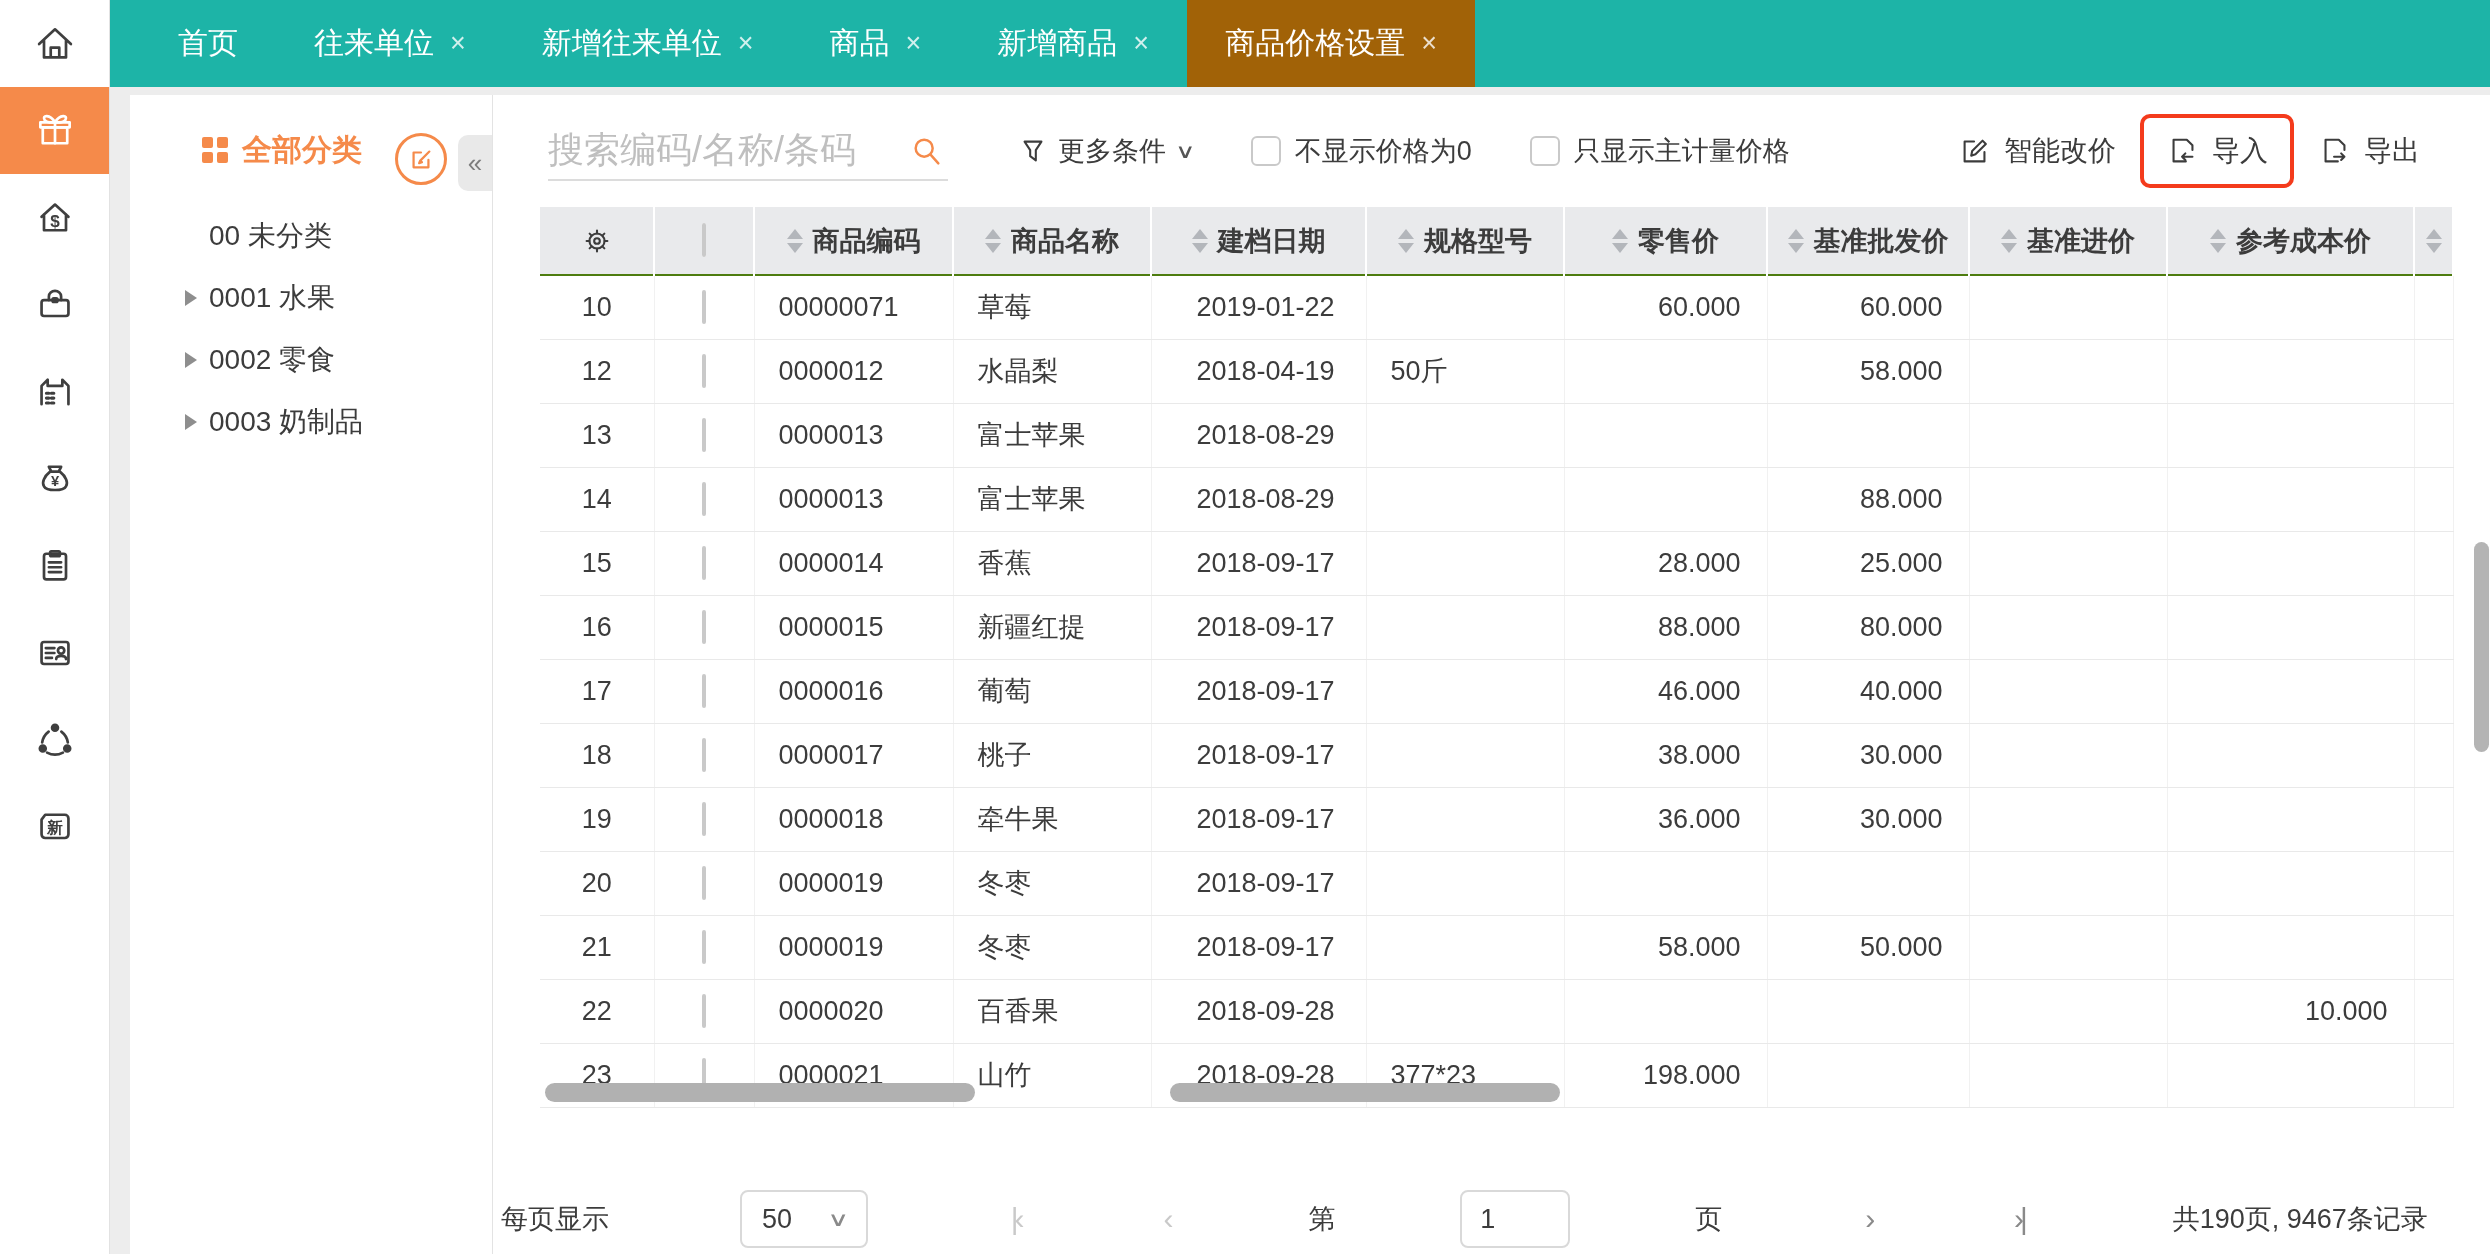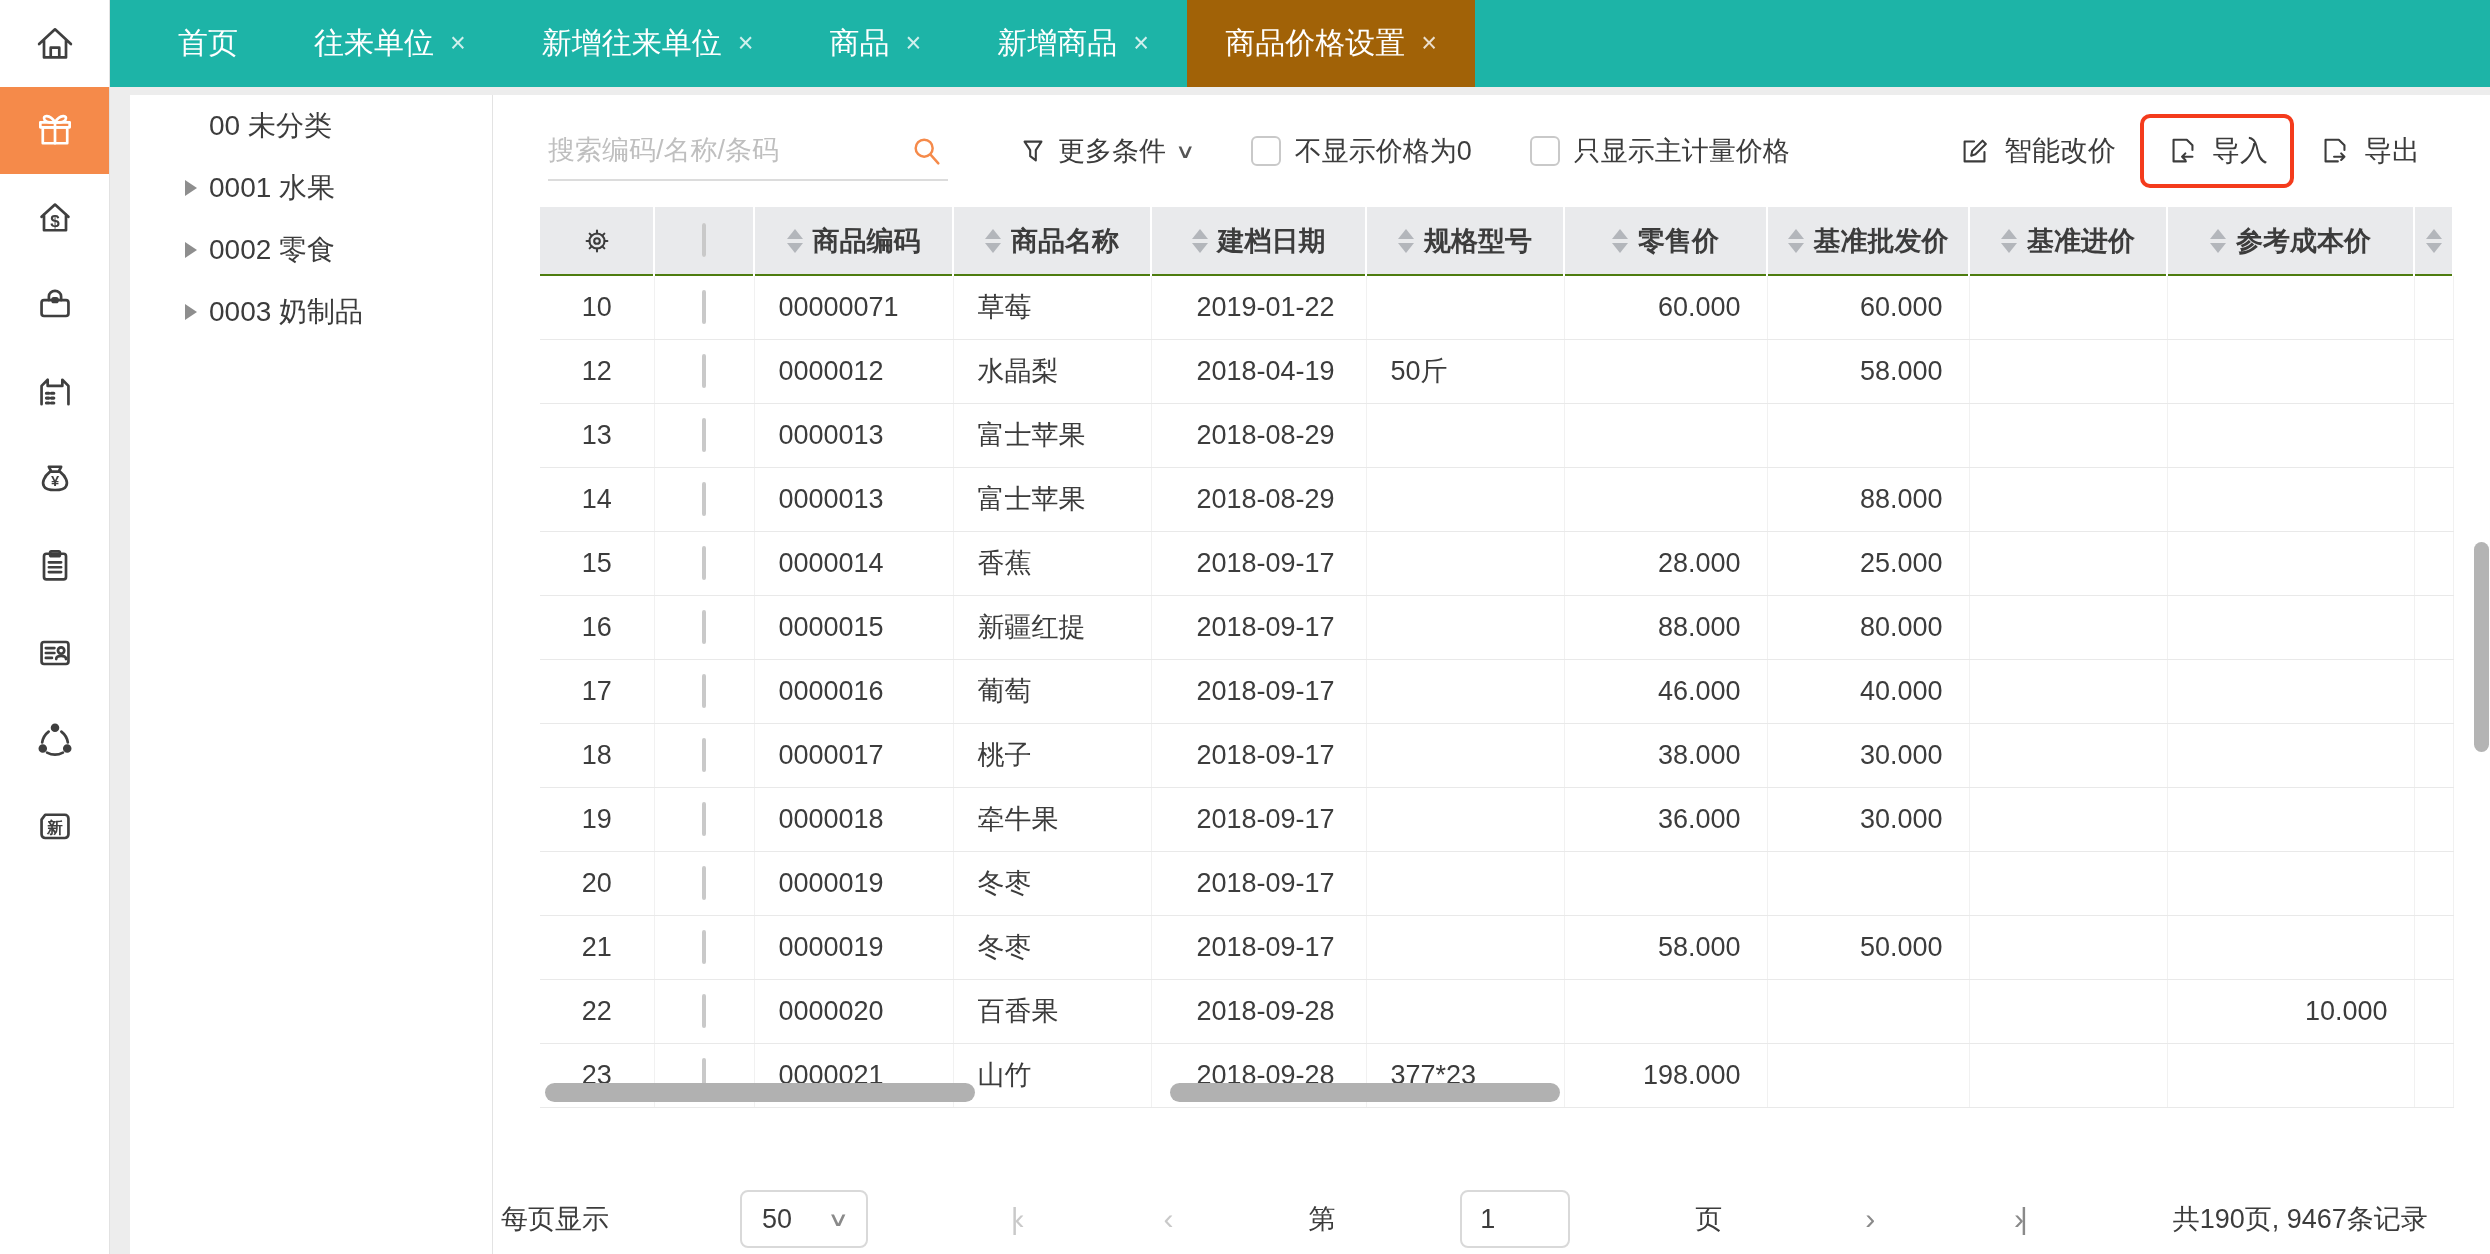--- a/index.html
+++ b/index.html
@@ -34,21 +34,21 @@
   .edit-btn svg { width:26px; height:26px; stroke:#f58a4a; fill:none; stroke-width:2.4; stroke-linecap:round; stroke-linejoin:round; }
   .collapse-btn { position:absolute; right:0; top:40px; width:34px; height:56px; background:#e9e9e9; border-radius:10px 0 0 10px; display:flex; align-items:center; justify-content:center; font-size:26px; color:#7d7d7d; cursor:pointer; }
   .cat-item { display:flex; align-items:center; height:62px; padding-left:55px; font-size:28px; cursor:pointer; }
   .cat-item .tri { width:0; height:0; border-left:12px solid #8e8e8e; border-top:8px solid transparent; border-bottom:8px solid transparent; margin-right:12px; }
   .cat-item .tri.hidden { visibility:hidden; }
 
   
   .workarea { flex:1; background:#fff; position:relative; min-width:0; }
   .toolbar { height:112px; display:flex; align-items:center; padding-left:55px; }
   .searchbox { width:400px; position:relative; height:60px; display:flex; align-items:center; border-bottom:2px solid #dcdcdc; }
-  .searchbox input { border:none; outline:none; font-size:27px; width:340px; font-family:inherit; color:#3c3c3c; }
+  .searchbox input { border:none; outline:none; font-size:36px; width:340px; font-family:inherit; color:#3c3c3c; }
   .searchbox input::placeholder { color:#bfbfbf; }
   .searchbox svg { position:absolute; right:4px; top:14px; width:34px; height:34px; stroke:#f58a4a; fill:none; stroke-width:2.6; stroke-linecap:round; }
   .filtergrp { display:flex; align-items:center; margin-left:70px; font-size:27px; cursor:pointer; }
   .filtergrp svg { width:30px; height:30px; stroke:#3c3c3c; fill:none; stroke-width:2.2; stroke-linejoin:round; margin-right:10px; }
   .filtergrp .chev { margin-left:12px; font-size:20px; color:#555; transform:scaleX(1.4); }
   .cbgrp { display:flex; align-items:center; margin-left:58px; font-size:27px; cursor:pointer; }
   .cb { width:30px; height:30px; border:2px solid #c9c9c9; border-radius:6px; background:#fff; margin-right:14px; flex:none; }
   .actions { margin-left:auto; margin-right:70px; display:flex; align-items:center; }
   .act-btn { display:flex; align-items:center; font-size:28px; cursor:pointer; white-space:nowrap; }
   .act-btn svg { width:34px; height:34px; stroke:#3c3c3c; fill:none; stroke-width:2.2; stroke-linecap:round; stroke-linejoin:round; margin-right:12px; }
@@ -188,20 +188,36 @@
         </div>
         <div class="tab active">
           <span>商品价格设置</span>
           <span class="close">×</span>
         </div>
       </header>
 
     <div class="content">
 
       <section class="catpanel">
+        <div class="cat-head">
+          <span class="grid-ico">
+              <i></i>
+              <i></i>
+              <i></i>
+              <i></i>
+            </span>
+          <span class="cat-title">全部分类</span>
+          <span class="edit-btn">
+            <svg viewBox="0 0 28 28">
+                <path d="M22 15 V23 H6 V7 H14"></path>
+                <path d="M13 16 L23 6 M13 16 L12 18.5 L15 17.5 Z"></path>
+              </svg>
+          </span>
+          <span class="collapse-btn">«</span>
+        </div>
         <div id="cat-list">
             <div class="cat-item">
               <span class="tri hidden"></span>
               <span>00 未分类</span>
             </div>
             <div class="cat-item">
               <span class="tri"></span>
               <span>0001 水果</span>
             </div>
             <div class="cat-item">

